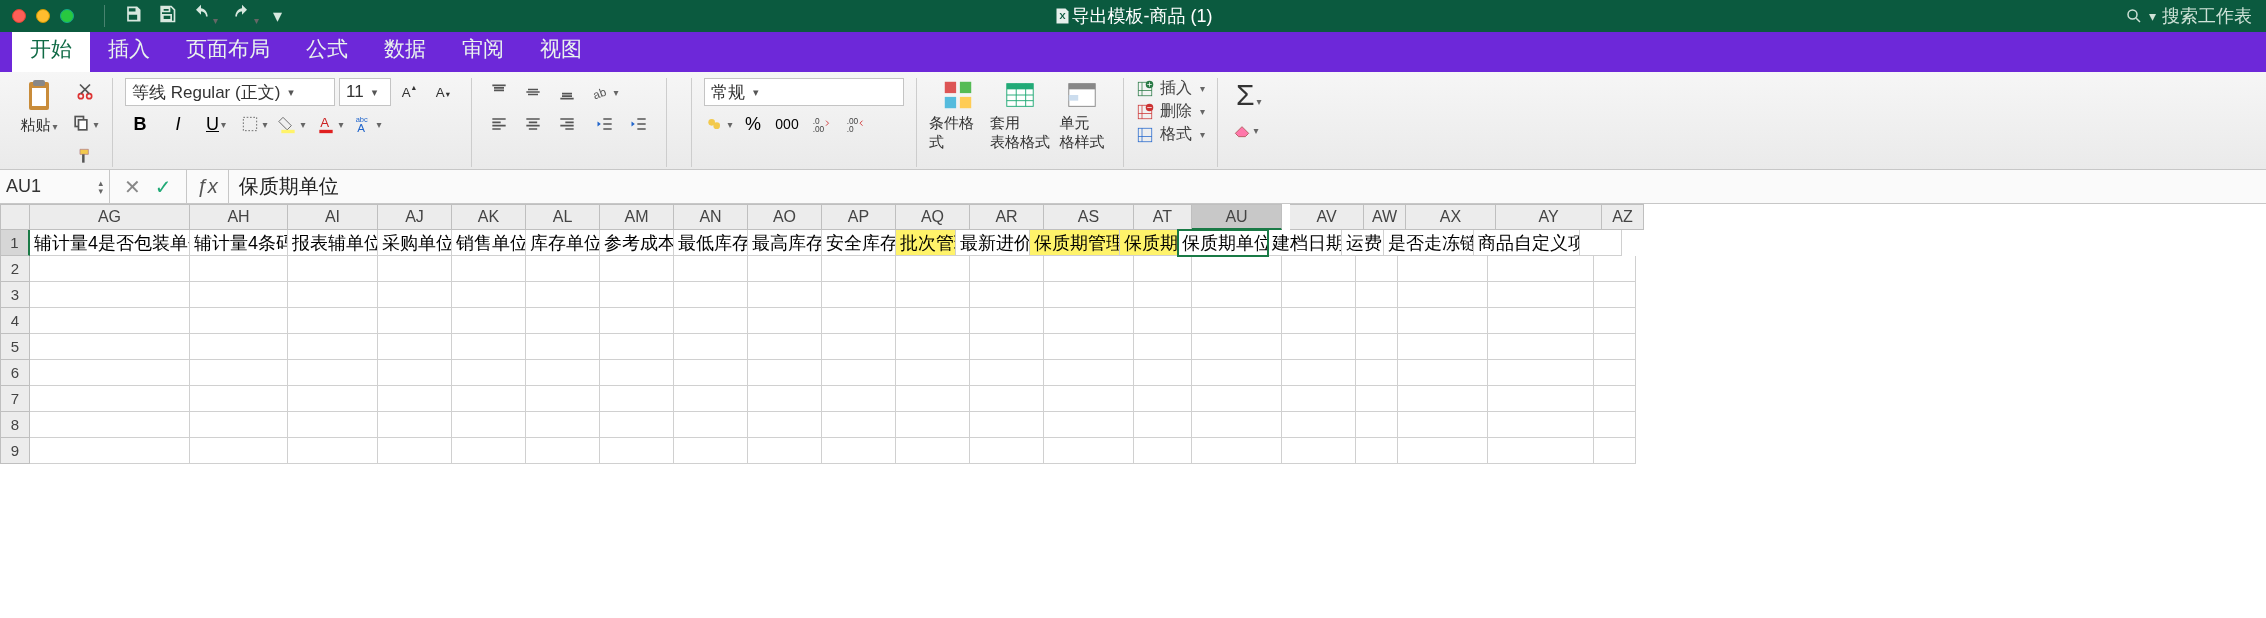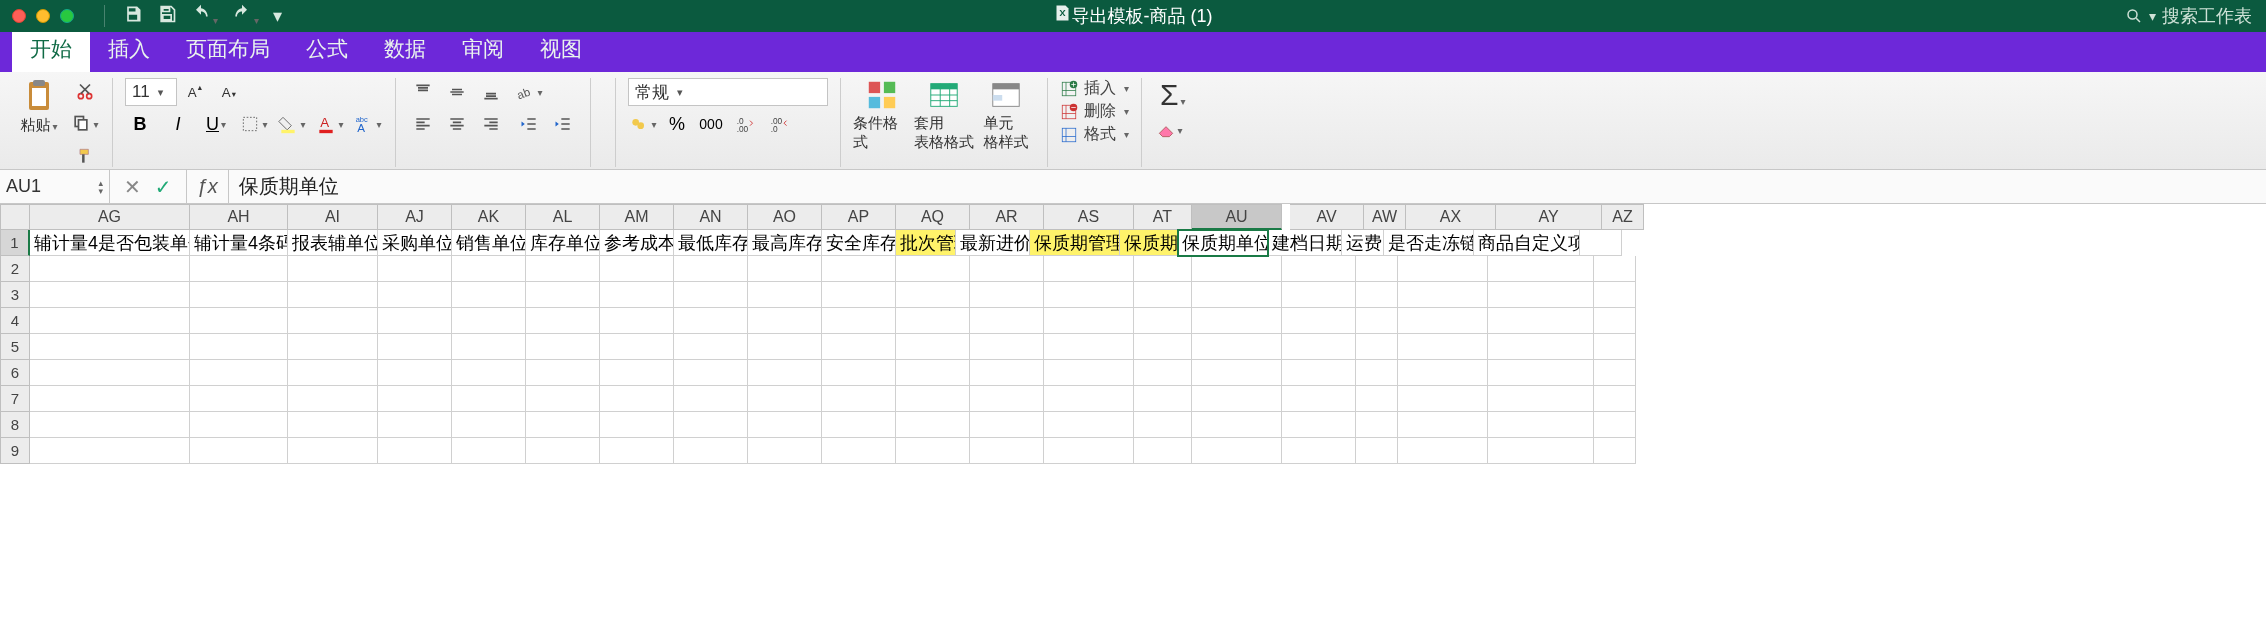--- a/index.html
+++ b/index.html
@@ -8,21 +8,21 @@
   
   .titlebar { height: 32px; background: #0b5a3f; display: flex; align-items: center; position: relative; color: #fff; }
   .traffic { display: flex; gap: 10px; margin-left: 12px; }
   .dot { width: 14px; height: 14px; border-radius: 50%; }
   .dot.red { background: #ff5f57; border: 1px solid #d43; }
   .dot.yellow { background: #ffbd2e; border: 1px solid #c90; }
   .dot.green { background: #28c840; border: 1px solid #1a8; }
   .qat { display: flex; gap: 14px; margin-left: 26px; align-items: center; }
   .qat-sep { width:1px; height:22px; background:rgba(255,255,255,.25); margin: 0 4px;}
   .qat svg { width: 20px; height: 20px; fill: #d8e8df; }
-  .title-center { position: absolute; left: 50%; transform: translateX(-50%); display:flex; gap:0; font-size:18px;}
+  .title-center { position: absolute; left: 50%; transform: translateX(-50%); display:flex; align-items:center; gap:0; font-size:18px;}
   .title-center svg { width:18px; height:18px; fill:#fff;}
   .search { position:absolute; right:14px; display:flex; align-items:center; gap:6px; color:#cfe2d7; font-size:18px;}
   .search svg { width:18px; height:18px; fill:#cfe2d7;}
 
   
   .tabs { height: 40px; background: #6d28d9; display: flex; align-items: flex-end; padding-left: 12px; }
   .tab { padding: 8px 18px 9px; color: #eaf3ee; font-size: 21px; cursor:pointer;}
   .tab.active { background: #fff; color: #0f6a45; border-radius: 3px 3px 0 0; font-weight:500;}
 
   
@@ -155,20 +155,23 @@
           </span>
       </div>
     </div>
     <div class="group-label"></div>
   </div>
 
   <div class="group">
     <div class="group-body">
       <div class="col">
         <div class="row">
+          <div class="ctrl dd" style="width:210px">
+              <span>等线 Regular (正文)</span>
+            </div>
           <div class="ctrl dd" style="width:52px">
               <span>11</span>
             </div>
           <span class="icon-btn">
               <svg viewBox="0 0 24 24">
                 <text x="2" y="18" font-size="16" fill="#333">A</text>
                 <text x="14" y="10" font-size="10" fill="#333">▴</text>
               </svg>
             </span>
           <span class="icon-btn">

